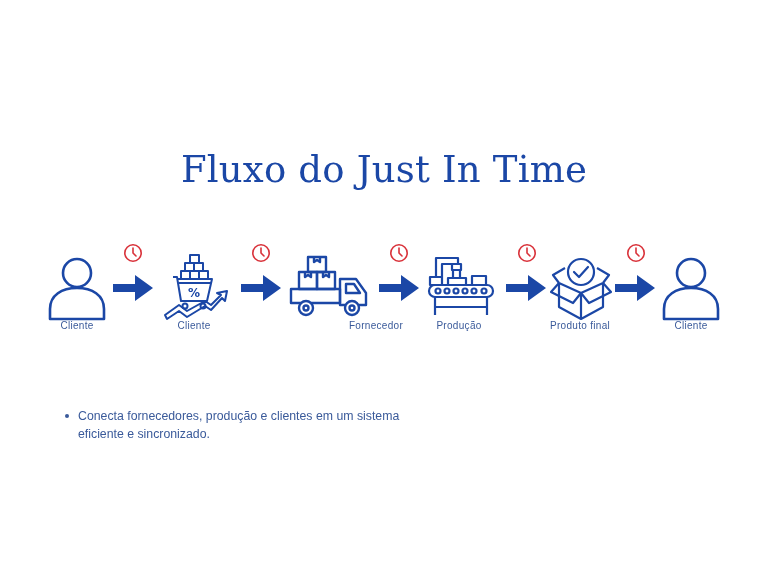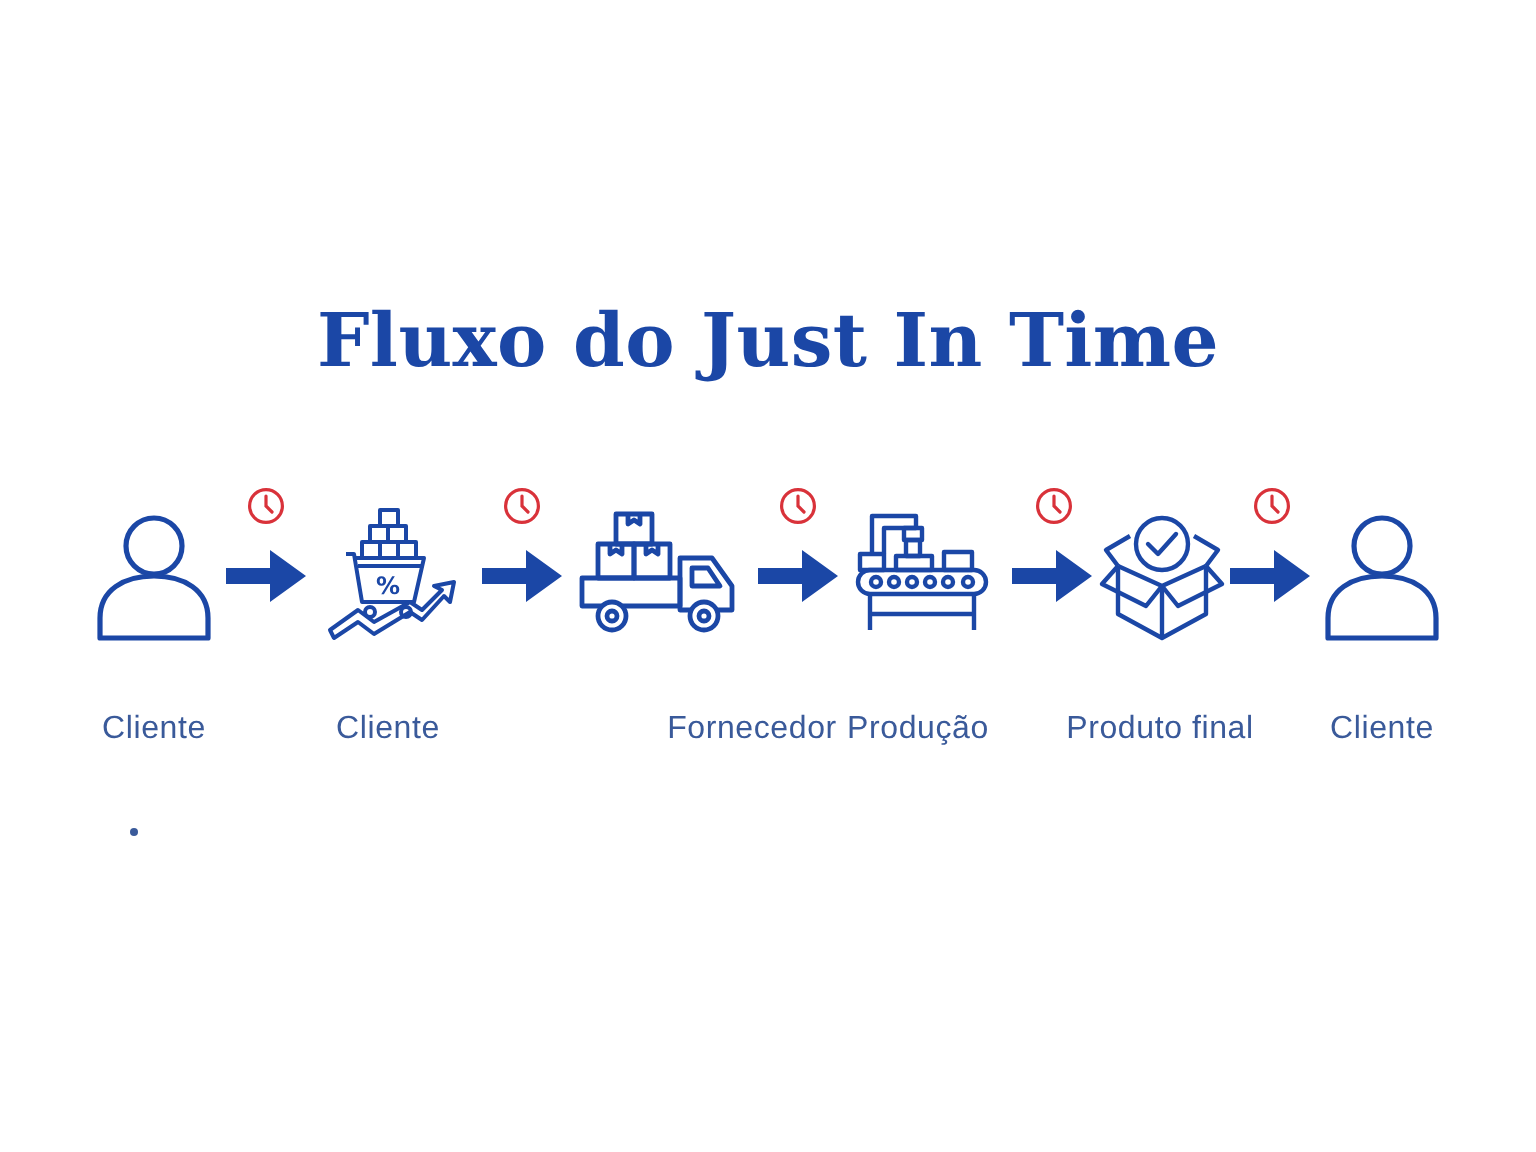--- a/index.html
+++ b/index.html
@@ -1,24 +1,24 @@
 <!DOCTYPE html>
 <html><head>
 <meta charset="utf-8">
 <style>
   html, body { margin:0; padding:0; }
   body { width:768px; height:576px; background:#ffffff; position:relative; overflow:hidden;
          font-family:"Liberation Sans", "DejaVu Sans", sans-serif; }
   .title { position:absolute; left:0; width:768px; top:148px; text-align:center;
-           font-family:"DejaVu Serif", "Liberation Serif", serif; font-weight:bold;
+           font-family:"DejaVu Serif", "Liberation Serif", serif; font-weight:normal;
            font-size:37px; color:#1b47a6; letter-spacing:0.2px; }
   .node { position:absolute; top:253px; width:70px; height:70px; margin-left:-35px; }
   .node svg { width:70px; height:70px; display:block; }
-  .label { position:absolute; top:356px; transform:translateX(-50%); white-space:nowrap;
-           font-size:16px; color:#3a5a9a; letter-spacing:0.3px; }
+  .label { position:absolute; top:320px; transform:translateX(-50%); white-space:nowrap;
+           font-size:10px; color:#3a5a9a; letter-spacing:0.3px; }
   .arrow { position:absolute; top:274px; width:40px; height:28px; }
   .arrow svg { width:40px; height:28px; display:block; }
   .clock { position:absolute; top:243px; width:20px; height:20px; margin-left:-10px; }
   .clock svg { width:20px; height:20px; display:block; }
   .bullets { position:absolute; left:62px; top:407px; width:360px; margin:0; padding:0; list-style:none; }
   .bullets li { position:relative; padding-left:16px; font-size:12.3px; line-height:18px; color:#3a5a9a; }
   .bullets li .dot { position:absolute; left:3px; top:7px; width:4px; height:4px; border-radius:50%; background:#3a5a9a; }
 </style>
 </head>
 <body>
@@ -169,14 +169,15 @@
   <svg viewBox="0 0 70 70" fill="none" stroke="#1b47a6" stroke-width="2.6">
     <circle cx="35" cy="20" r="14"></circle>
     <path d="M8 66 V56 C8 42 20 35 35 35 C50 35 62 42 62 56 V66 Z" stroke-linejoin="round"></path>
   </svg>
 </div>
 <div class="label" style="left:691px;">Cliente</div>
 
 <ul class="bullets">
   <li>
     <span class="dot"></span>
+    <span>Conecta fornecedores, produção e clientes em um sistema eficiente e sincronizado.</span>
   </li>
 </ul>
 
 </body></html>

